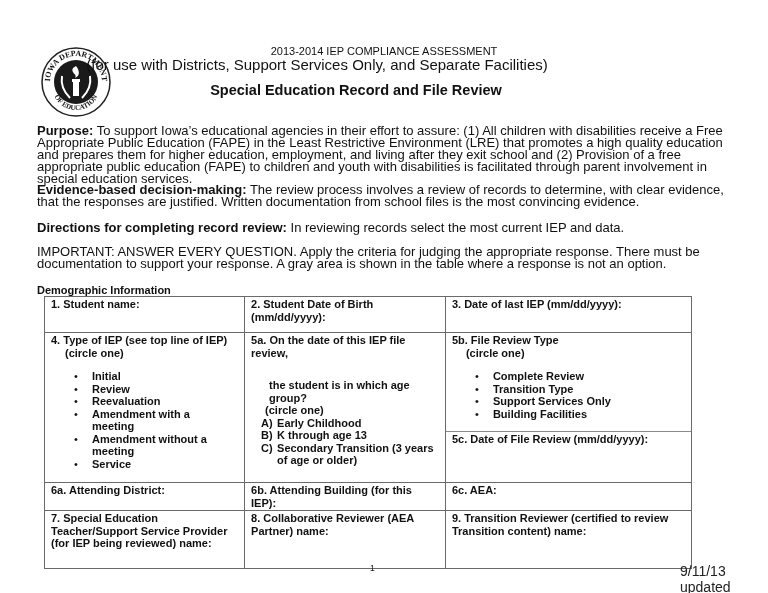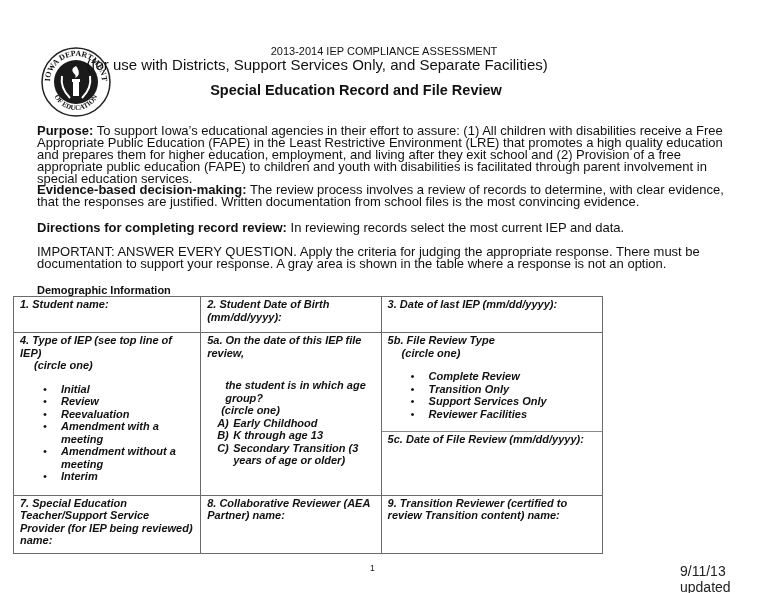--- a/index.html
+++ b/index.html
@@ -6,21 +6,21 @@
   body { width:768px; height:593px; position:relative; overflow:hidden; font-family:"Liberation Sans", sans-serif; color:#111; }
   .abs { position:absolute; }
   .logo { left:40px; top:46px; width:72px; height:72px; }
   .hdr1 { left:0; width:768px; top:45px; text-align:center; font-size:11px; line-height:13px; }
   .hdr2 { left:0; width:634px; top:58px; text-align:center; font-size:15px; line-height:13px; }
   .title { left:0; width:712px; top:82px; text-align:center; font-size:14.5px; font-weight:bold; }
   .para { left:37px; width:700px; font-size:13px; line-height:12px; }
   .para b { font-weight:bold; }
   .bold { font-weight:normal; }
   .demo { left:37px; top:284px; font-size:11px; font-weight:bold; }
-  table.grid { position:absolute; left:13px; top:296px; width:590px; border-collapse:collapse; font-size:11px;font-style:italic; }
+  table.grid { position:absolute; left:44px; top:296px; width:648px; border-collapse:collapse; font-size:11px; }
   table.grid td { border:1.5px solid #6a6a6a; vertical-align:top; padding:1px 6px; line-height:12.5px; }
   .c1 { width:201px; } .c2 { width:210px; } .c3 { width:260px; }
   .sm { font-size:11px; }
   .lbl { font-weight:bold; }
   ul.bl { list-style:none; margin:11px; padding:0 0 0 12px; }
   ul.bl li { font-weight:bold; font-size:11px; line-height:12.5px; position:relative; padding-left:18px; }
   ul.bl li::before { content:"•"; position:absolute; left:0; font-weight:normal; }
   ol.ag { list-style:none; margin:0; padding:0 0 0 10px; }
   ol.ag li { font-weight:bold; line-height:12.5px; display:flex; }
   ol.ag li .k { width:16px; flex:none; }
@@ -85,21 +85,21 @@
   <tr style="height:104px;">
     <td class="c1">
       <div><span class="lbl">4.  Type of IEP</span><span class="lbl sm"> (see top line of IEP)</span></div>
       <div class="indent sm lbl" style="padding-left:14px;">(circle one)</div>
       <ul class="bl">
         <li>Initial</li>
         <li>Review</li>
         <li>Reevaluation</li>
         <li>Amendment with a meeting</li>
         <li>Amendment without a meeting</li>
-        <li>Interim</li>
+        <li>Service</li>
       </ul>
     </td>
     <td class="c2">
       <div class="lbl">5a. On the date of this IEP file review,</div>
       <div class="lbl indent2" style="padding-left:18px;margin-top:20px;">the student is in which age group?</div>
       <div class="lbl sm indent2" style="padding-left:14px;">(circle one)</div>
       <ol class="ag">
         <li>
               <span class="k">A)</span>
               <span>Early Childhood</span>
@@ -112,26 +112,31 @@
               <span class="k">C)</span>
               <span>Secondary Transition (3 years of age or older)</span>
             </li>
       </ol>
     </td>
     <td class="c3">
       <div class="lbl">5b. File Review Type</div>
       <div class="lbl sm" style="padding-left:14px;">(circle one)</div>
       <ul class="bl">
         <li>Complete Review</li>
-        <li>Transition Only</li>
+        <li>Transition Type</li>
         <li>Support Services Only</li>
-        <li>Reviewer Facilities</li>
+        <li>Building Facilities</li>
       </ul>
       <div class="inner-line lbl" style="height:24px;"><span>5c. Date of File Review (mm/dd/yyyy):</span></div>
     </td>
+  </tr>
+  <tr style="height:22px;">
+    <td class="c1"><span class="lbl">6a.  Attending District:</span></td>
+    <td class="c2"><span class="lbl">6b.  Attending Building (for this IEP):</span></td>
+    <td class="c3"><span class="lbl">6c.  AEA:</span></td>
   </tr>
   <tr style="height:58px;">
     <td class="c1">
       <span class="lbl">7.  Special Education Teacher/Support Service Provider</span><span class="lbl sm"> (for IEP being reviewed)</span><span class="lbl"> name:</span>
     </td>
     <td class="c2">
       <span class="lbl">8.  Collaborative Reviewer (AEA Partner) name:</span>
     </td>
     <td class="c3">
       <span class="lbl">9.  Transition Reviewer</span><span class="lbl sm"> (certified to review Transition content)</span><span class="lbl"> name:</span>

